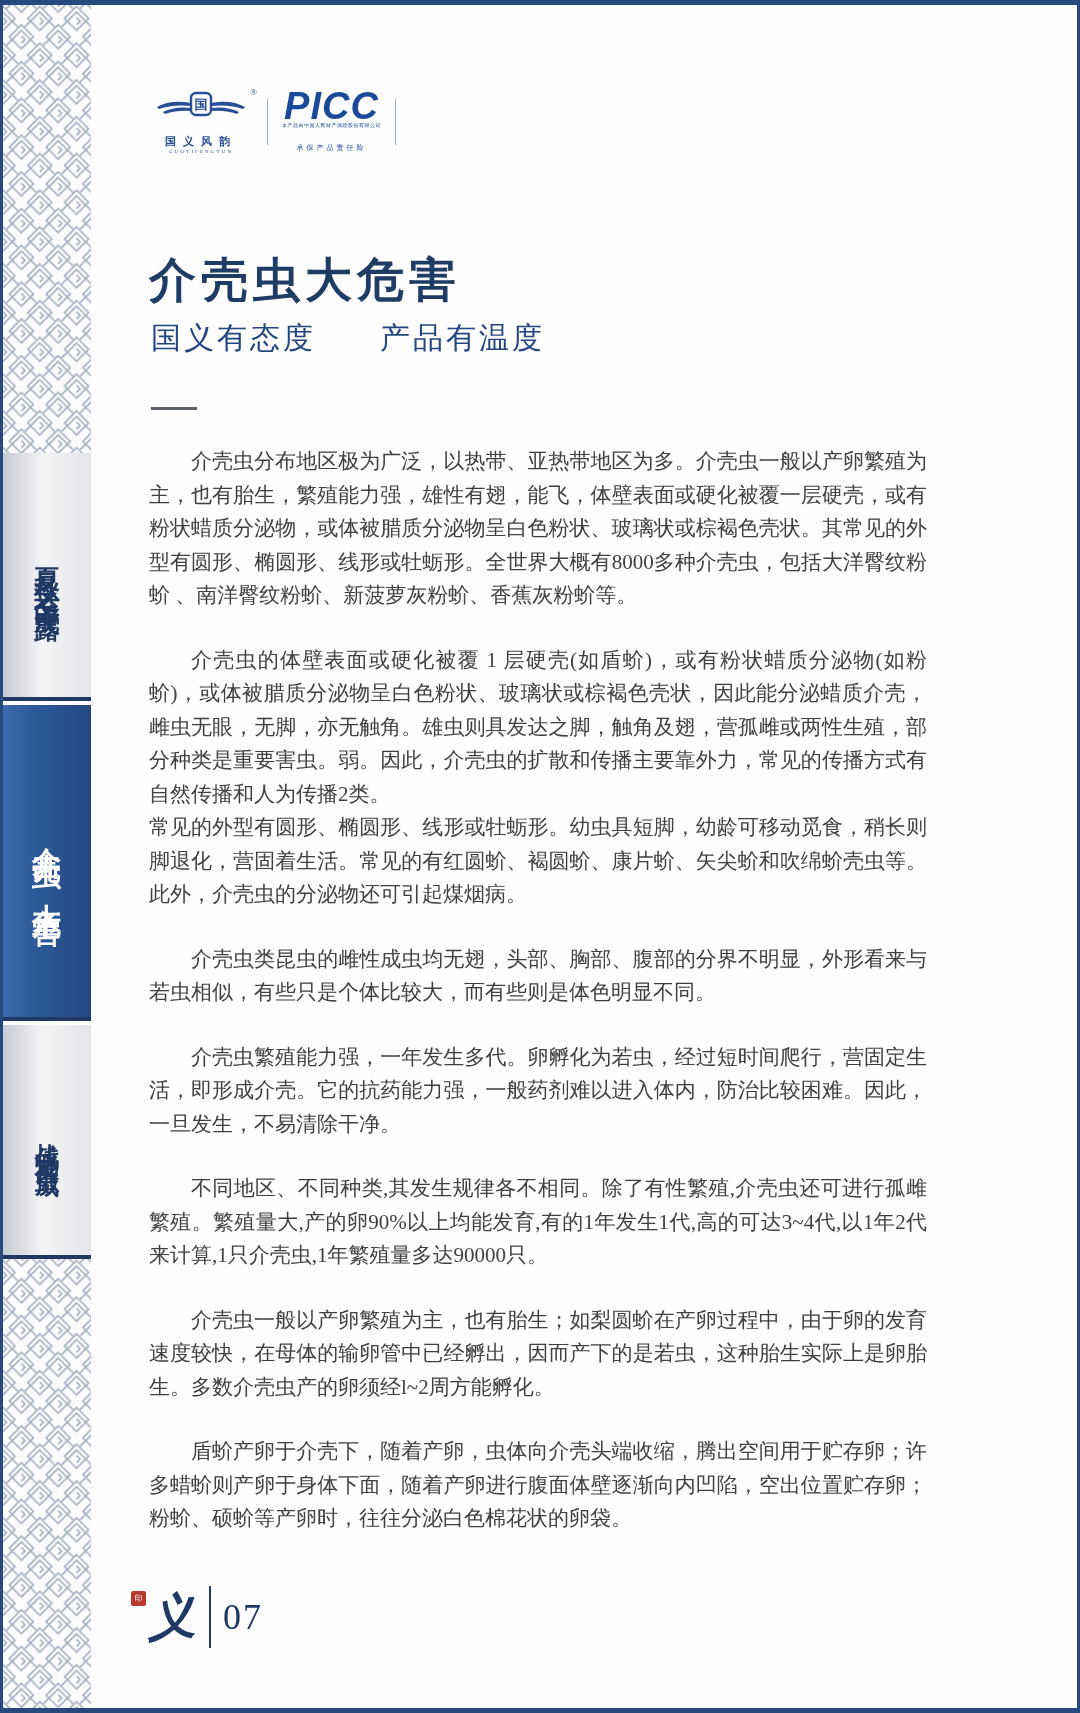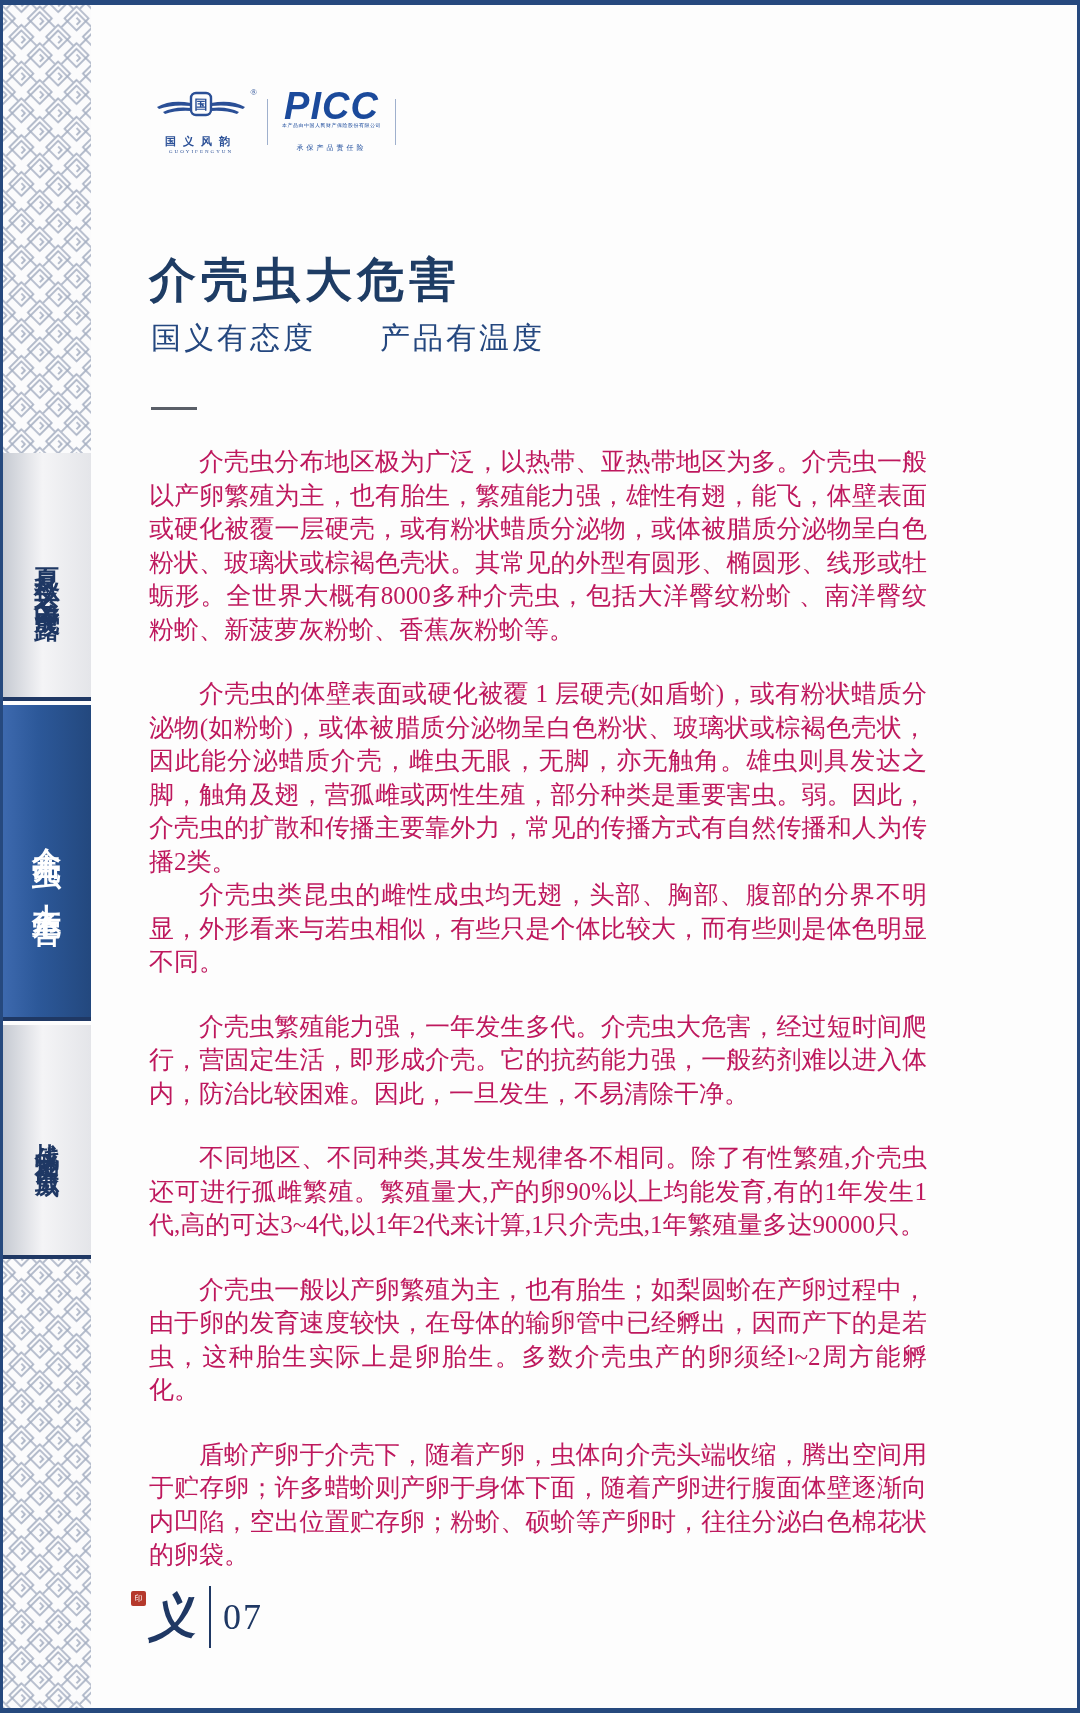--- a/index.html
+++ b/index.html
@@ -63,21 +63,21 @@
   .main { position:absolute; left:146px; top:0; width:778px; }
   .title {
     position:absolute; top:244px; left:0;
     font-size:47px; font-weight:600; color:#1e3c64; letter-spacing:5px; white-space:nowrap;
   }
   .subtitle { position:absolute; top:313px; left:2px; font-size:30px; color:#24477f; letter-spacing:3px; white-space:nowrap; }
   .subtitle .gap { display:inline-block; width:64px; }
   .rule { position:absolute; top:402px; left:2px; width:46px; height:3px; background:#5a5f68; }
   .body { position:absolute; top:440px; left:0; width:778px; }
   .body p {
-    font-size:25px; line-height:33.5px; color:#be185d;
+    font-size:21px; line-height:33.5px; color:#404040;
     text-align:justify; text-indent:2em; margin-bottom:31px;
   }
   .body p.tight { margin-bottom:0; }
   .body p.noindent { text-indent:0; }
 
   
   .footer { position:absolute; left:128px; top:1580px; display:flex; align-items:center; }
   .seal {
     width:15px; height:15px; background:#b5392c; border-radius:2px;
     color:#ffffff; font-size:8px; line-height:15px; text-align:center;
@@ -167,22 +167,23 @@
 
     <div class="subtitle">
       <span>国义有态度</span><span class="gap"></span><span>产品有温度</span>
     </div>
 
     <div class="rule"></div>
 
     <div class="body">
       <p>介壳虫分布地区极为广泛，以热带、亚热带地区为多。介壳虫一般以产卵繁殖为主，也有胎生，繁殖能力强，雄性有翅，能飞，体壁表面或硬化被覆一层硬壳，或有粉状蜡质分泌物，或体被腊质分泌物呈白色粉状、玻璃状或棕褐色壳状。其常见的外型有圆形、椭圆形、线形或牡蛎形。全世界大概有8000多种介壳虫，包括大洋臀纹粉蚧 、南洋臀纹粉蚧、新菠萝灰粉蚧、香蕉灰粉蚧等。</p>
       <p class="tight">介壳虫的体壁表面或硬化被覆 1 层硬壳(如盾蚧)，或有粉状蜡质分泌物(如粉蚧)，或体被腊质分泌物呈白色粉状、玻璃状或棕褐色壳状，因此能分泌蜡质介壳，雌虫无眼，无脚，亦无触角。雄虫则具发达之脚，触角及翅，营孤雌或两性生殖，部分种类是重要害虫。弱。因此，介壳虫的扩散和传播主要靠外力，常见的传播方式有自然传播和人为传播2类。</p>
+      <p class="noindent">常见的外型有圆形、椭圆形、线形或牡蛎形。幼虫具短脚，幼龄可移动觅食，稍长则脚退化，营固着生活。常见的有红圆蚧、褐圆蚧、康片蚧、矢尖蚧和吹绵蚧壳虫等。此外，介壳虫的分泌物还可引起煤烟病。</p>
       <p>介壳虫类昆虫的雌性成虫均无翅，头部、胸部、腹部的分界不明显，外形看来与若虫相似，有些只是个体比较大，而有些则是体色明显不同。</p>
-      <p>介壳虫繁殖能力强，一年发生多代。介壳虫大危害，经过短时间爬行，营固定生活，即形成介壳。它的抗药能力强，一般药剂难以进入体内，防治比较困难。因此，一旦发生，不易清除干净。</p>
+      <p>介壳虫繁殖能力强，一年发生多代。卵孵化为若虫，经过短时间爬行，营固定生活，即形成介壳。它的抗药能力强，一般药剂难以进入体内，防治比较困难。因此，一旦发生，不易清除干净。</p>
       <p>不同地区、不同种类,其发生规律各不相同。除了有性繁殖,介壳虫还可进行孤雌繁殖。繁殖量大,产的卵90%以上均能发育,有的1年发生1代,高的可达3~4代,以1年2代来计算,1只介壳虫,1年繁殖量多达90000只。</p>
       <p>介壳虫一般以产卵繁殖为主，也有胎生；如梨圆蚧在产卵过程中，由于卵的发育速度较快，在母体的输卵管中已经孵出，因而产下的是若虫，这种胎生实际上是卵胎生。多数介壳虫产的卵须经l~2周方能孵化。</p>
       <p>盾蚧产卵于介壳下，随着产卵，虫体向介壳头端收缩，腾出空间用于贮存卵；许多蜡蚧则产卵于身体下面，随着产卵进行腹面体壁逐渐向内凹陷，空出位置贮存卵；粉蚧、硕蚧等产卵时，往往分泌白色棉花状的卵袋。</p>
     </div>
   </div>
 
   <div class="footer">
     <div class="seal">印</div>
     <div class="caligraphy">义</div>
     <div class="fline"></div>

